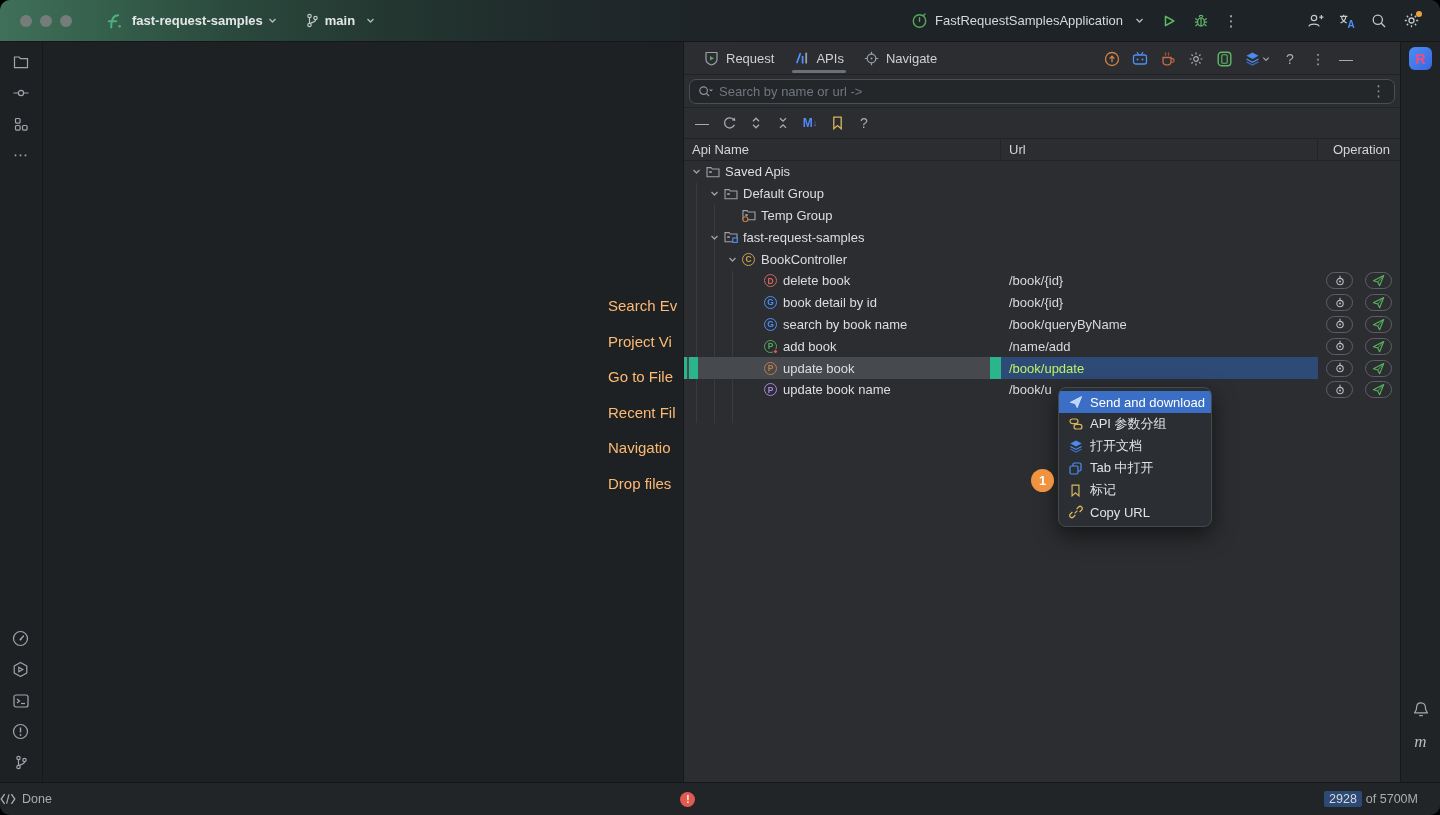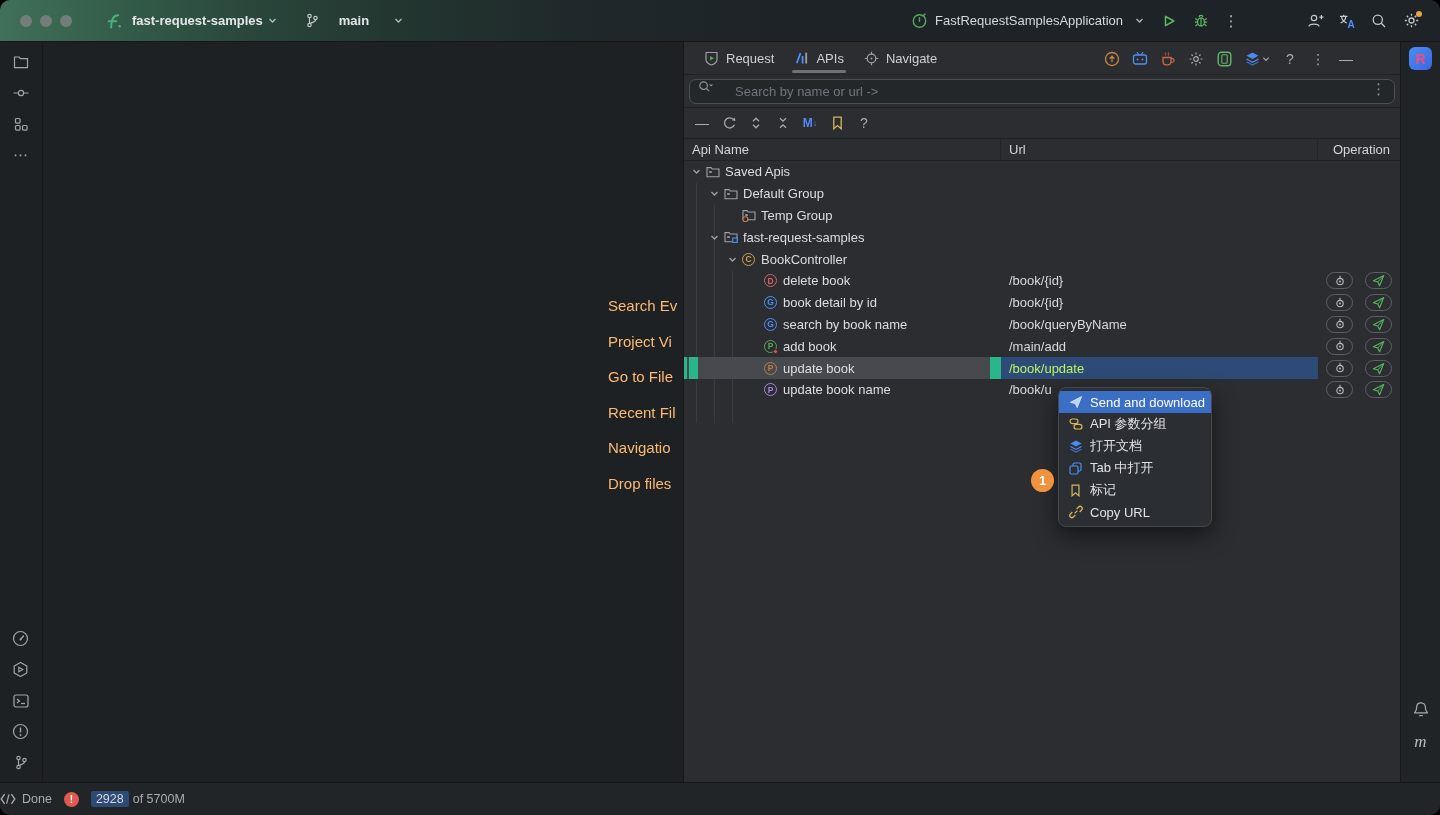--- a/index.html
+++ b/index.html
@@ -8,21 +8,21 @@
 
   
   .titlebar { position:absolute; left:0; top:0; right:0; height:42px;
     background:linear-gradient(90deg,#40705a 0%, #35604c 7%, #2a473c 17%, #233730 27%, #1f282a 40%, #1e2327 55%, #1e2327 100%);
     border-bottom:1px solid #141617; display:flex; align-items:center; color:#e4e6e9; font-size:13px; }
   .traffic { display:flex; gap:8px; margin-left:20px; }
   .tl { width:12px; height:12px; border-radius:50%; background:#757d7b; }
   .tb-logo { margin-left:32px; display:flex; }
   .tb-name { margin-left:8px; font-weight:600; }
   .chev { margin-left:5px; display:flex; }
-  .branch-grp { margin-left:28px; display:flex; align-items:center; gap:20px; font-weight:600; }
+  .branch-grp { margin-left:28px; display:flex; align-items:center; gap:6px; font-weight:600; }
   .tb-spacer { flex:1; }
   .runcfg { display:flex; align-items:center; gap:7px; color:#d6d9dc; }
   .tbtn { display:flex; align-items:center; justify-content:center; width:26px; height:26px; border-radius:5px; }
   .ellipsis-v { color:#b9bdc3; font-size:15px; letter-spacing:0; }
   .gear-wrap { position:relative; }
   .gear-dot { position:absolute; top:3px; right:2px; width:6px; height:6px; border-radius:50%; background:#e8a33d; }
 
   
   .leftbar { position:absolute; left:0; top:42px; width:43px; bottom:33px; background:#1e2124; border-right:1px solid #17181a; }
   .lb-top { position:absolute; top:4px; left:0; right:1px; display:flex; flex-direction:column; align-items:center; }
@@ -36,21 +36,21 @@
   
   .toolwin { position:absolute; left:683px; top:42px; width:717px; bottom:33px; background:#2b2d30; border-left:1px solid #17181a; }
   .tw-tabs { position:absolute; left:0; top:0; right:0; height:33px; border-bottom:1px solid #202225; display:flex; align-items:center; padding-left:10px; }
   .tab { display:flex; align-items:center; gap:7px; height:100%; padding:0 10px; color:#ced1d5; font-size:13px; position:relative; }
   .tab.active::after { content:""; position:absolute; left:8px; right:8px; bottom:1px; height:3px; border-radius:2px; background:#6c7178; }
   .tw-tab-icons { position:absolute; right:42px; top:0; height:33px; display:flex; align-items:center; gap:4px; }
   .hbtn { width:24px; height:24px; display:flex; align-items:center; justify-content:center; color:#a7abb1; font-size:14px; border-radius:4px; }
   .layers-grp { display:flex; align-items:center; gap:2px; }
 
   .tw-search { position:absolute; left:0; top:33px; right:0; height:33px; border-bottom:1px solid #202225; display:flex; align-items:center; padding:0 5px; }
-  .searchbox { flex:1; height:25px; background:#24272a; border:1px solid #4b4e54; border-radius:7px; display:flex; padding:0 8px; gap:22px; }
+  .searchbox { flex:1; height:25px; background:#24272a; border:1px solid #4b4e54; border-radius:7px; display:flex; align-items:center; padding:0 8px; gap:6px; }
   .searchbox input { flex:1; background:transparent; border:none; outline:none; color:#d7dadd; font-size:13px; font-family:"Liberation Sans",sans-serif; }
   .searchbox input::placeholder { color:#71767e; }
 
   .tw-toolbar { position:absolute; left:0; top:66px; right:0; height:31px; border-bottom:1px solid #202225; display:flex; align-items:center; gap:3px; padding-left:6px; }
   .tbicon { width:24px; height:24px; display:flex; align-items:center; justify-content:center; color:#a7abb1; font-size:14px; border-radius:4px; }
   .md-ic { color:#548af7; font-weight:bold; font-size:12px; }
   .md-ic .dn { font-size:9px; }
 
   .tw-thead { position:absolute; left:0; top:97px; right:0; height:22px; display:flex; font-size:13px; color:#d3d5d9; border-bottom:1px solid #202225; }
   .th { display:flex; align-items:center; }
@@ -92,21 +92,21 @@
   .rightbar { position:absolute; right:0; top:42px; width:40px; bottom:33px; background:#212427; border-left:1px solid #17181a; }
   .avatar { position:absolute; top:5px; left:8px; width:23px; height:23px; border-radius:6px;
     background:linear-gradient(135deg,#4b8ef5,#3a66e0); color:#ef4e7f; font-weight:bold; font-size:14px;
     display:flex; align-items:center; justify-content:center; }
   .rb-bell { position:absolute; bottom:64px; left:0; width:100%; display:flex; justify-content:center; color:#a7abb1; }
   .rb-m { position:absolute; bottom:30px; left:0; width:100%; text-align:center; color:#b8bbc0;
     font-family:"Liberation Serif", serif; font-style:italic; font-size:17px; }
 
   
   .statusbar { position:absolute; left:0; right:0; bottom:0; height:33px; background:#222528; border-top:1px solid #151617;
-    display:flex; align-items:center; justify-content:flex-start; padding-right:22px; gap:12px; font-size:12.5px; color:#a9acb1; }
+    display:flex; align-items:center; justify-content:space-between; padding-right:22px; gap:12px; font-size:12.5px; color:#a9acb1; }
   .done-grp { display:flex; align-items:center; gap:6px; }
   .err-badge { width:15px; height:15px; border-radius:50%; background:#e05a4f; color:#fff; font-size:10px; font-weight:bold;
     display:flex; align-items:center; justify-content:center; }
   .mem-grp { display:flex; align-items:center; }
   .mem-used { background:#2c4a73; color:#d6d9dd; padding:1px 5px; border-radius:2px; margin-right:4px; }
 
   svg { display:block; }
 </style>
 </head>
 <body>
@@ -581,21 +581,21 @@
   </div>
         <div class="trow ">
     <div class="cell name">
             <span class="indent" style="width:62px"></span>
             <span class="chevslot"></span>
             <span class="ticon">
               <span class="ring" style="--c:#55a85a">P<i class="dot"></i></span>
             </span>
             <span class="tlabel">add book</span>
           </div>
-    <div class="cell url">/main/add</div>
+    <div class="cell url">/name/add</div>
     <div class="cell ops">
             <button class="opbtn">
               <svg width="12" height="12" viewBox="0 0 12 12">
                 <circle cx="6" cy="6.6" r="3.2" fill="none" stroke="#b9bdc3" stroke-width="1.1"></circle>
                 <circle cx="6" cy="6.6" r="1" fill="#b9bdc3"></circle>
                 <line x1="6" y1="0.8" x2="6" y2="3.4" stroke="#b9bdc3" stroke-width="1.1"></line>
               </svg>
             </button>
             <button class="opbtn">
               <svg width="13" height="13" viewBox="0 0 14 14">

